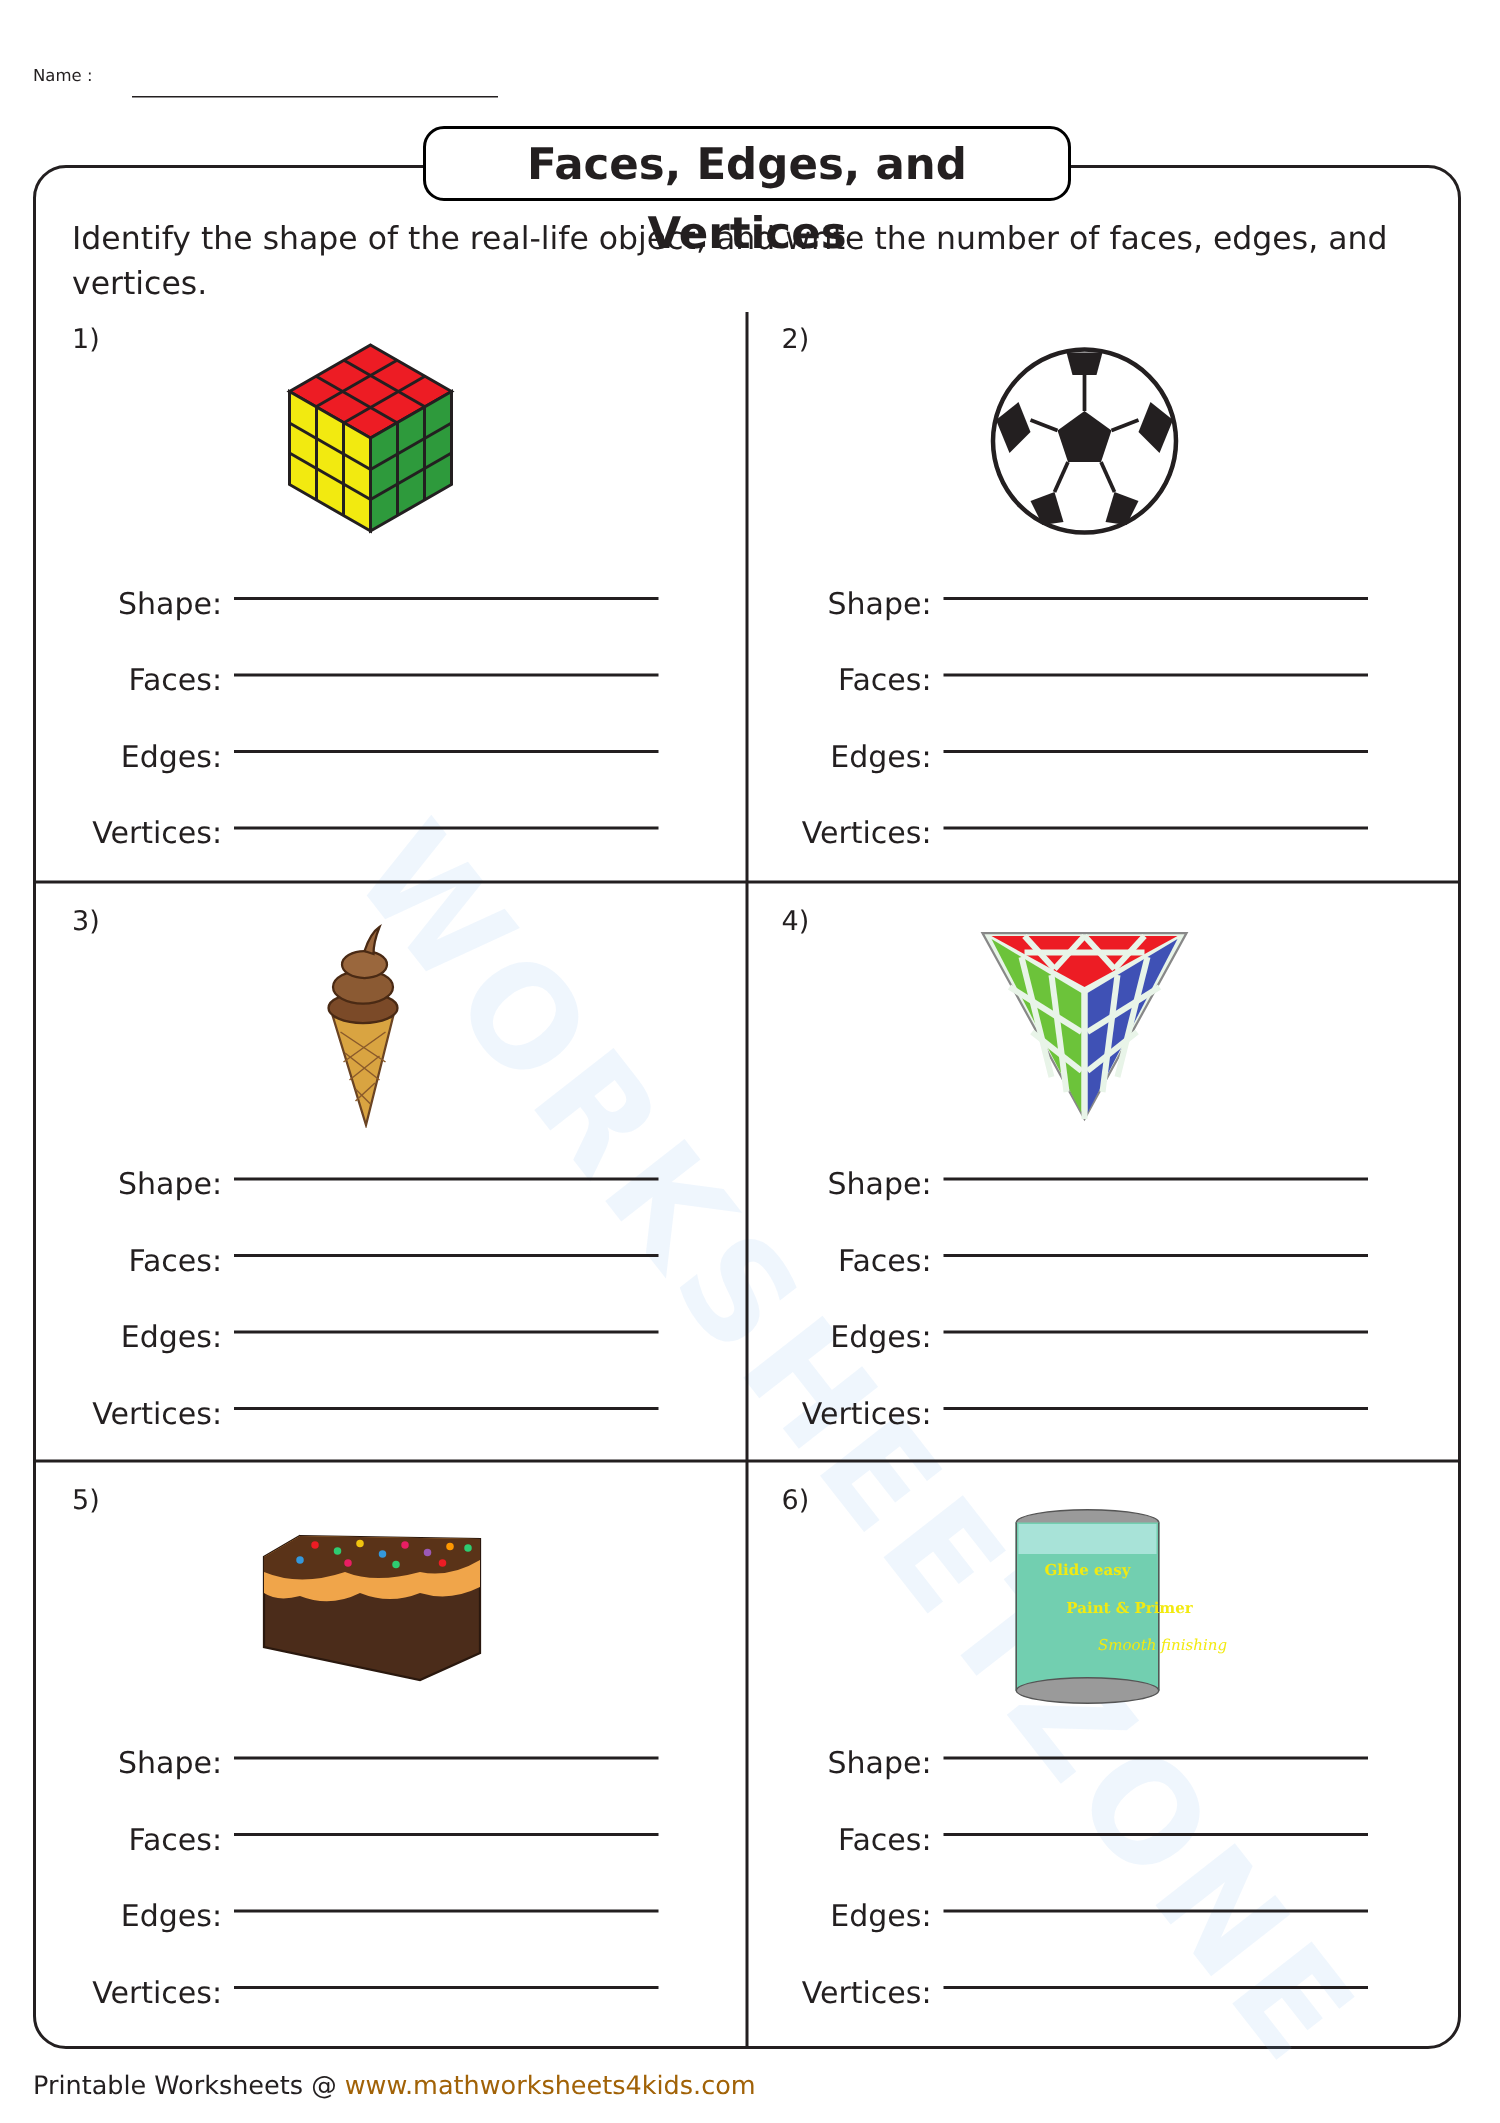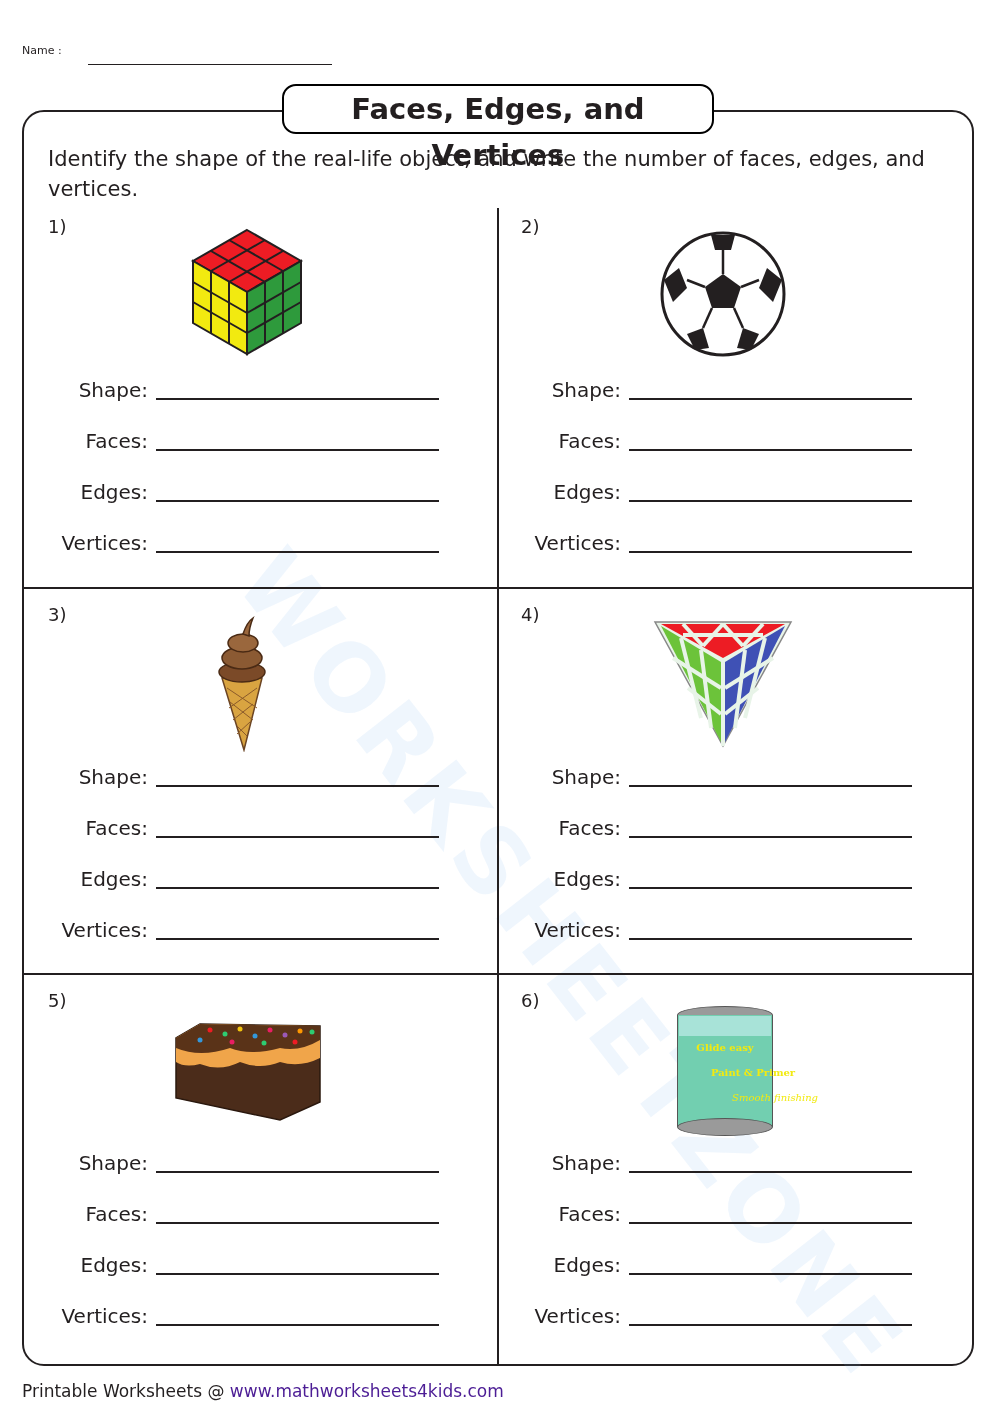--- a/index.html
+++ b/index.html
@@ -8,24 +8,24 @@
   .name-line { position:absolute; left:88px; top:64px; width:244px; border-bottom:1.5px solid #231f20; }
   .frame { position:absolute; left:22px; top:110px; width:952px; height:1256px; border:2px solid #231f20; border-radius:22px; box-sizing:border-box; }
   .title-box { position:absolute; left:282px; top:84px; width:432px; height:50px; border:2px solid #000000; border-radius:14px; background:#fff; box-sizing:border-box; text-align:center; font-weight:bold; font-size:29px; line-height:46px; z-index:2; }
   .instructions { position:absolute; left:48px; top:144px; width:900px; font-size:21px; line-height:30px; }
   .vline { position:absolute; left:497px; top:208px; width:2px; height:1158px; background:#231f20; }
   .hline { position:absolute; left:22px; width:952px; height:2px; background:#231f20; }
   .cell { position:absolute; width:476px; height:387px; }
   .num { position:absolute; left:26px; top:8px; font-size:18px; }
   .pic { position:absolute; left:130px; top:22px; width:180px; height:140px; display:flex; align-items:center; justify-content:center; }
   .field { position:absolute; left:0; width:440px; height:30px; }
-  .field .lbl { position:absolute; right:314px; top:4px; font-size:20px; text-align:left; white-space:nowrap; }
+  .field .lbl { position:absolute; right:314px; top:16px; font-size:20px; text-align:left; white-space:nowrap; }
   .field .ans { position:absolute; left:134px; top:24px; width:283px; border-bottom:2px solid #231f20; }
   .footer { position:absolute; left:22px; top:1381px; font-size:17px; }
-  .footer .url { color:#4c1d95; }
+  .footer .url { color:#a16207; }
   .watermark { position:absolute; left:300px; top:530px; font-size:92px; font-weight:bold; color:rgba(120,180,240,0.12); transform:rotate(52deg); transform-origin:left top; letter-spacing:6px; pointer-events:none; z-index:0; }
 </style>
 </head>
 <body>
 
 <div class="name-row">Name :</div>
 <div class="name-line"></div>
 
 <div class="frame"></div>
 <div class="title-box">Faces, Edges, and Vertices</div>

